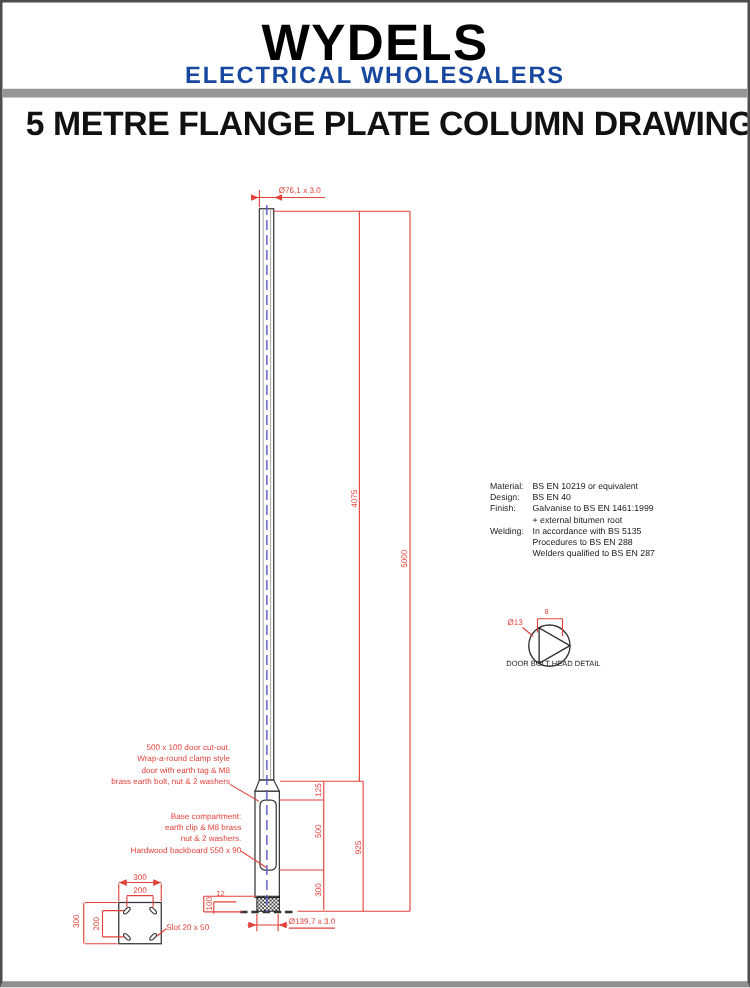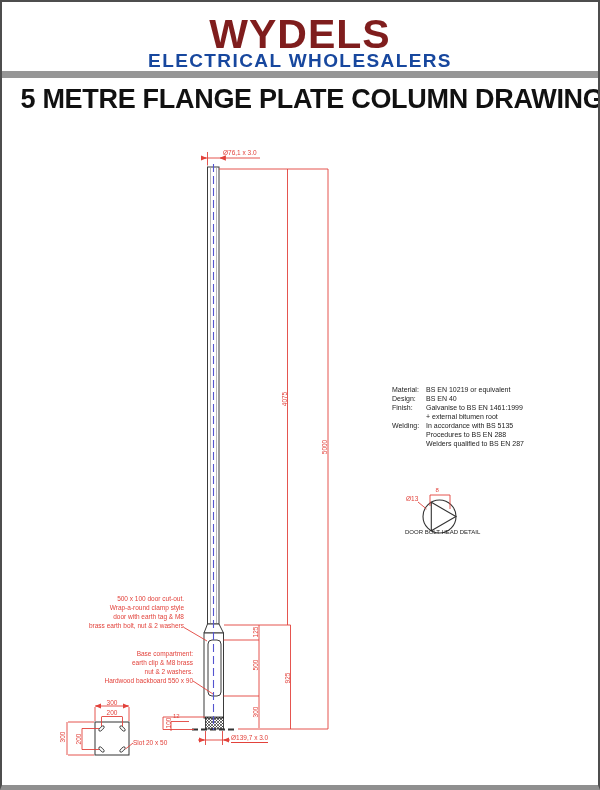--- a/index.html
+++ b/index.html
@@ -9,21 +9,21 @@
     box-sizing:border-box;
     background:#ffffff;
     border:2px solid #4d4d4d;
     border-bottom:5px solid #8f8f8f;
     overflow:hidden;
     font-family:"Liberation Sans", sans-serif;
   }
   .logo-wrap{padding-top:12px;text-align:center;}
   .logo-title{
     font-size:41px;font-weight:800;line-height:40px;
-    color:#7f1d1d;letter-spacing:1px;
+    color:#000000;letter-spacing:1px;
   }
   .logo-sub{
     font-size:19px;font-weight:700;line-height:14px;
     color:#17479e;letter-spacing:1.4px;
   }
   .gray-bar{position:absolute;left:0;top:69px;width:100%;height:7px;background:#969696;}
   .sheet-title{
     position:absolute;left:12px;top:82px;width:100%;
     text-align:center;font-size:27px;font-weight:bold;color:#111;
     letter-spacing:-0.3px;white-space:nowrap;

